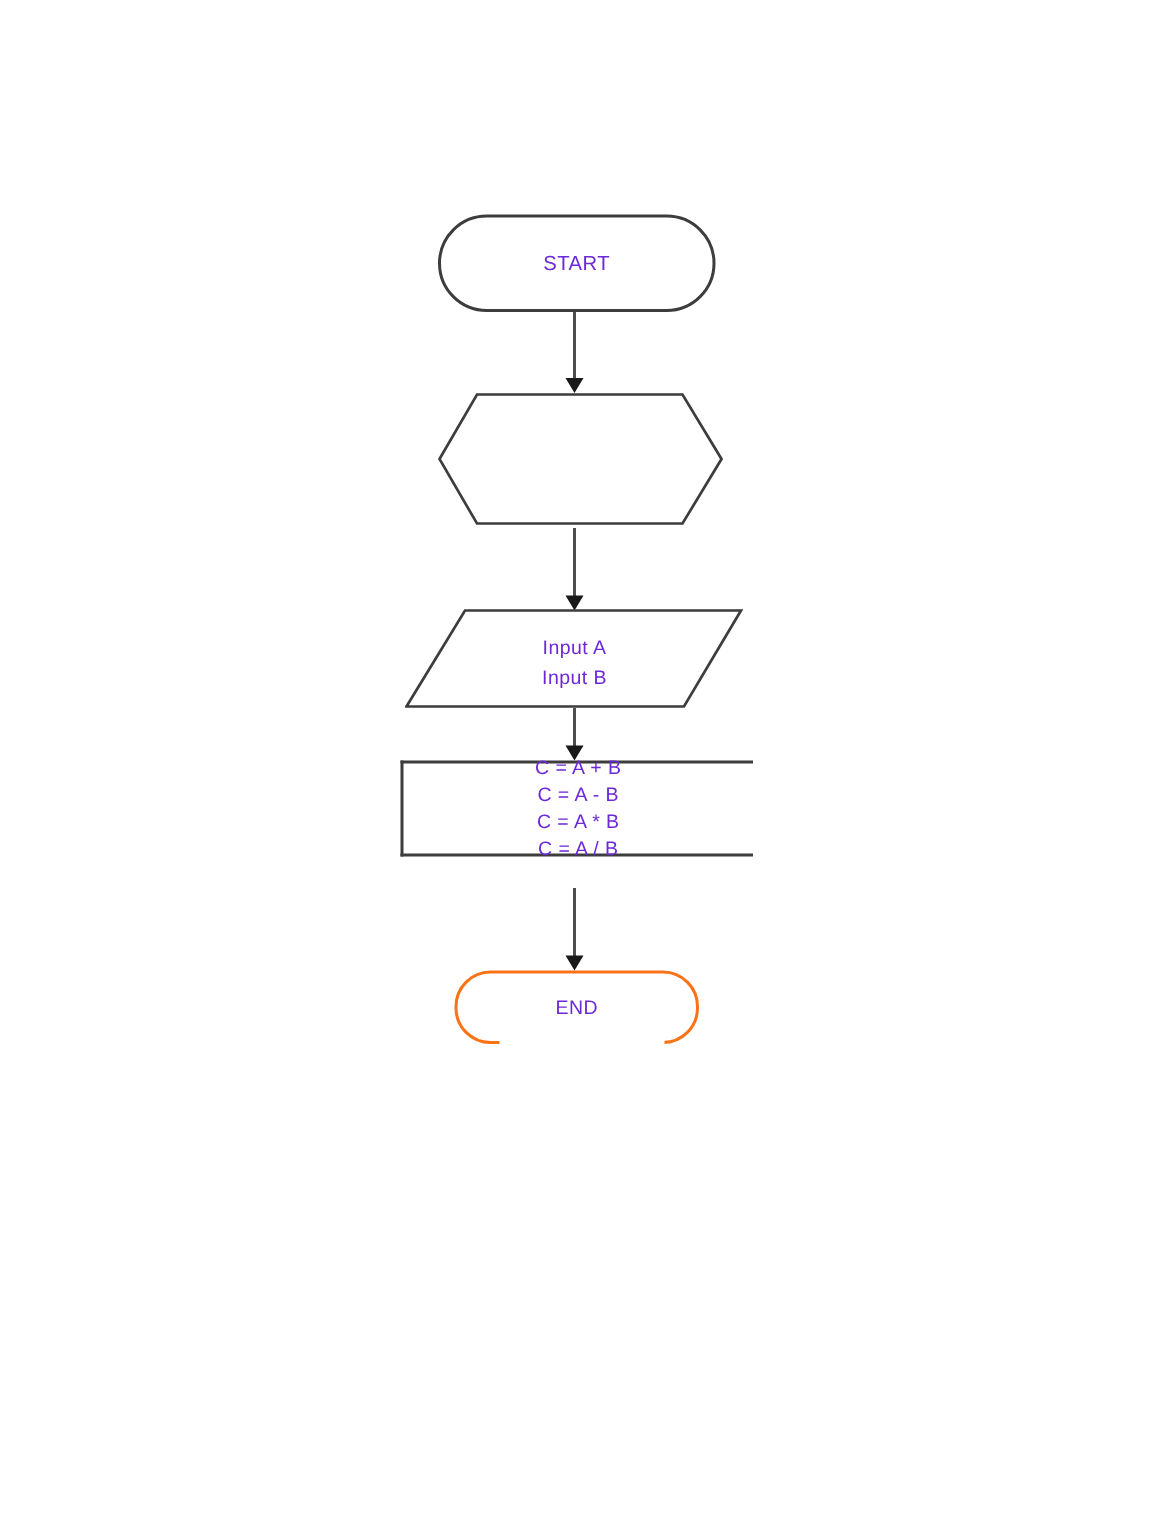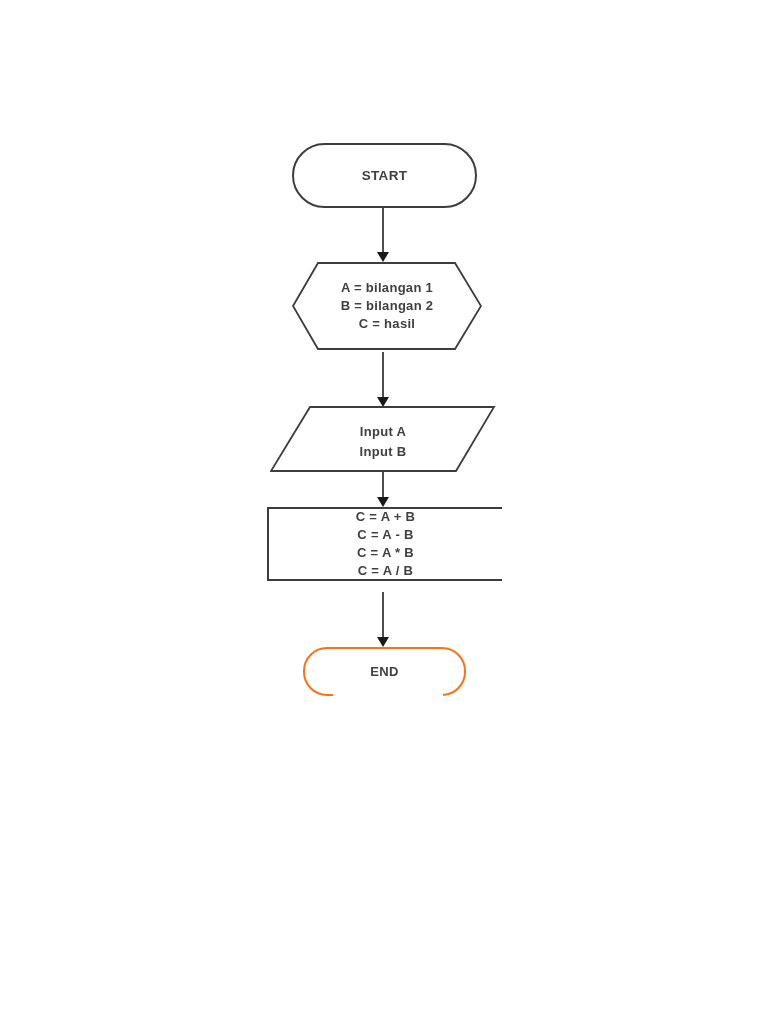--- a/index.html
+++ b/index.html
@@ -16,23 +16,23 @@
   }
   .node {
     position: absolute;
     display: flex;
     flex-direction: column;
     align-items: center;
     justify-content: center;
     text-align: center;
   }
   .node-label, .node-line {
-    font-weight: bold;
+    font-weight: normal;
     font-size: 13px;
-    color: #404040;
+    color: #6d28d9;
     letter-spacing: 0.3px;
     white-space: nowrap;
   }
   
   .start-node {
     left: 292px; top: 143px;
     width: 185px; height: 65px;
     border: 2px solid #3d3d3d;
     border-radius: 33px;
     background: #ffffff;
@@ -53,21 +53,21 @@
   
   .input-node {
     left: 270px; top: 406px;
     width: 226px; height: 71px;
   }
   .input-node svg { position: absolute; left: 0; top: 0; }
   .input-node .node-line { line-height: 20px; }
   
   .process-node {
     left: 267px; top: 507px;
-    width: 235px; height: 74px;
+    width: 235px; height: 64px;
     border: 2px solid #3d3d3d;
     border-right: none;
     background: #ffffff;
   }
   .process-node .node-line { line-height: 18px; }
   
   .end-node {
     left: 303px; top: 647px;
     width: 163px; height: 49px;
     border: 2px solid #f97316;
@@ -116,25 +116,20 @@
 
   <div class="arrow arrow-1">
     <div class="shaft"></div>
     <div class="head"></div>
   </div>
 
   <div class="node prep-node">
     <svg width="190" height="88" viewBox="0 0 190 88">
       <polygon points="1,44 26,1 163,1 189,44 163,87 26,87" fill="#ffffff" stroke="#3d3d3d" stroke-width="1.8"></polygon>
     </svg>
-    <div class="prep-text">
-      <div class="node-line">A = bilangan 1</div>
-      <div class="node-line">B = bilangan 2</div>
-      <div class="node-line">C = hasil</div>
-    </div>
   </div>
 
   <div class="arrow arrow-2">
     <div class="shaft"></div>
     <div class="head"></div>
   </div>
 
   <div class="node input-node">
     <svg width="226" height="66" viewBox="0 0 226 66">
       <polygon points="40,1 224,1 186,65 1,65" fill="#ffffff" stroke="#3d3d3d" stroke-width="1.8"></polygon>

